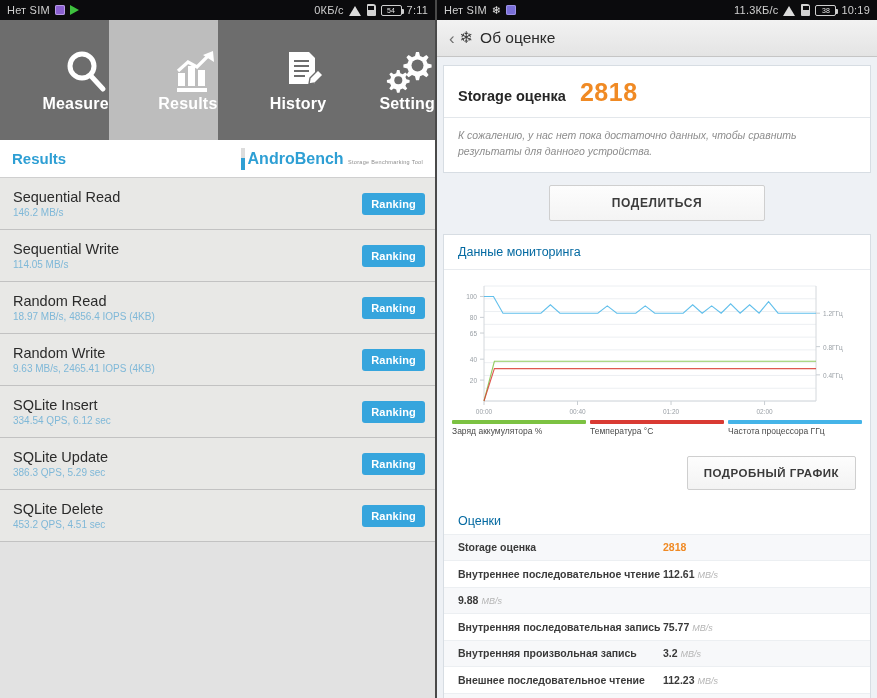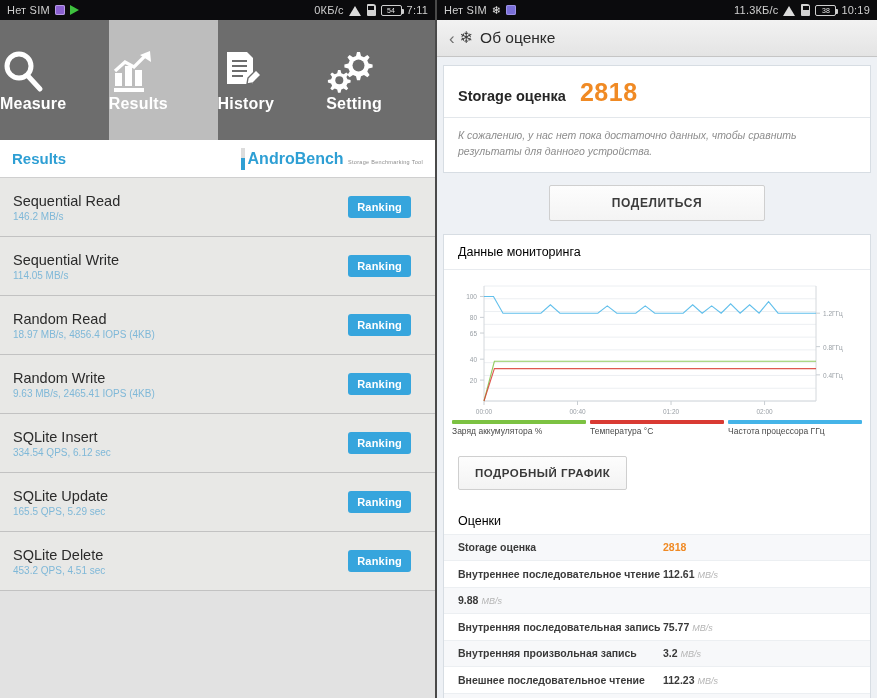--- a/index.html
+++ b/index.html
@@ -37,21 +37,21 @@
   .ic-sd { width: 9px; height: 12px; background: #d2d2d2; border-radius: 1px 3px 1px 1px; position: relative; }
   .ic-sd::after { content:""; position:absolute; left:1.5px; top:2px; width:6px; height:4px; background:#0b0b0d; }
   .ic-batt { height: 11px; min-width: 21px; border: 1px solid #cfcfcf; border-radius: 2px;
              font-size: 7px; color: #e4e4e4; display:flex; align-items:center; justify-content:center;
              position: relative; padding: 0 2px; }
   .ic-batt::after { content:""; position:absolute; right:-3px; top:3px; width:2px; height:5px; background:#cfcfcf; border-radius: 0 1px 1px 0;}
 
   
   .tabbar { display: flex; height: 120px; }
   .tab { flex: 1; background: #6d6d6d; display: flex; flex-direction: column;
-         align-items: flex-start; justify-content: center; color: #ffffff; position: relative;}
+         align-items: flex-end; justify-content: center; color: #ffffff; position: relative;}
   .tab.active { background: #bdbdbd; }
   .tab-label { font-size: 16px; font-weight: bold; letter-spacing: .2px; }
   .tab-icon { height: 48px; display: flex; align-items: center; justify-content: center; }
 
   
   .results-head {
     height: 38px; background: #ffffff; display: flex; align-items: center;
     justify-content: space-between; padding: 0 12px;
     border-bottom: 1px solid #cfcfcf;
   }
@@ -59,23 +59,23 @@
   .logo { display: flex; align-items: center; gap: 3px; }
   .logo-bar { width: 4px; height: 22px; background: linear-gradient(#dcdcdc 0 45%, #2e9fd4 45% 100%); }
   .logo-txt { line-height: 1; }
   .logo-t1 { font-size: 16px; font-weight: bold; color: #4a4a4a; }
   .logo-t1 span { color: #2e9fd4; }
   .logo-t2 { font-size: 5.5px; color: #8d8d8d; letter-spacing: .3px; margin-top: 1px; }
 
   
   .res-list { background: #e8e8e6; }
   .res-row {
-    height: 59px; border-bottom: 1px solid #c2c2c2;
+    height: 52px; border-bottom: 1px solid #c2c2c2;
     display: flex; align-items: center; justify-content: space-between;
-    padding: 0 24px 0 13px; background: #e8e8e6;
+    padding: 0 10px 0 13px; background: #e8e8e6;
   }
   .res-row .txts { display: flex; flex-direction: column; gap: 2px; }
   .res-name { font-size: 14.5px; color: #2b2b2b; }
   .res-val { font-size: 10px; color: #7fb8d8; }
   .rank-btn {
     background: #36a5dd; color: #ffffff; font-size: 11px; font-weight: bold;
     padding: 5px 9px; border-radius: 3px; border: none; letter-spacing: .2px; margin-left: 24px;
   }
   .left-filler { background: #e2e2e2; height: 215px; }
 
@@ -95,30 +95,30 @@
   .score-value { font-size: 25px; font-weight: bold; color: #f08a24; letter-spacing: .5px;}
   .score-note { padding: 9px 14px 12px 14px; font-size: 10.5px; color: #8d8d8d; font-style: italic; line-height: 1.55; }
 
   .share-wrap { padding: 12px 0 13px 0; display: flex; justify-content: center; background: #eef1f5;}
   .share-btn {
     width: 216px; background: linear-gradient(#fdfdfd,#f4f4f4); border: 1px solid #cfcfcf;
     border-radius: 2px; padding: 10px 0; font-size: 12px; font-weight: bold; color: #3c3c3c;
     letter-spacing: .6px; text-align: center;
   }
 
-  .sec-title { font-size: 12.5px; color: #000000; padding: 10px 14px; border-bottom: 1px solid #e8ebef; }
+  .sec-title { font-size: 12.5px; color: #0369a1; padding: 10px 14px; border-bottom: 1px solid #e8ebef; }
 
   .chart-box { padding: 8px 6px 2px 6px; position: relative; height: 150px; }
   .chart-svg { display:block; }
   .legend { display: flex; padding: 0 8px 8px 8px; gap: 4px; }
   .leg-item { flex: 1; }
   .leg-bar { height: 4px; border-radius: 1px; }
   .leg-lbl { font-size: 8.5px; color: #4a4a4a; margin-top: 2px; }
 
-  .detail-wrap { padding: 12px 14px 14px 14px; }
+  .detail-wrap { padding: 12px 14px 14px 14px; text-align: right; }
   .detail-btn {
     display: inline-block; background: linear-gradient(#fdfdfd,#f3f3f3); border: 1px solid #cfcfcf;
     border-radius: 2px; padding: 10px 16px; font-size: 11.5px; font-weight: bold; color: #3a3a3a;
     letter-spacing: .5px;
   }
 
   .tbl-row {
     display: flex; align-items: center; height: 26.5px;
     border-top: 1px solid #eceff2; padding: 0 14px; font-size: 10.5px;
   }
@@ -252,21 +252,21 @@
       <div class="res-row">
         <span class="txts">
             <span class="res-name">SQLite Insert</span>
             <span class="res-val">334.54 QPS, 6.12 sec</span>
           </span>
         <button class="rank-btn">Ranking</button>
       </div>
       <div class="res-row">
         <span class="txts">
             <span class="res-name">SQLite Update</span>
-            <span class="res-val">165.5 QPS, 5.29 sec</span>
+            <span class="res-val">386.3 QPS, 5.29 sec</span>
           </span>
         <button class="rank-btn">Ranking</button>
       </div>
       <div class="res-row">
         <span class="txts">
             <span class="res-name">SQLite Delete</span>
             <span class="res-val">453.2 QPS, 4.51 sec</span>
           </span>
         <button class="rank-btn">Ranking</button>
       </div>

